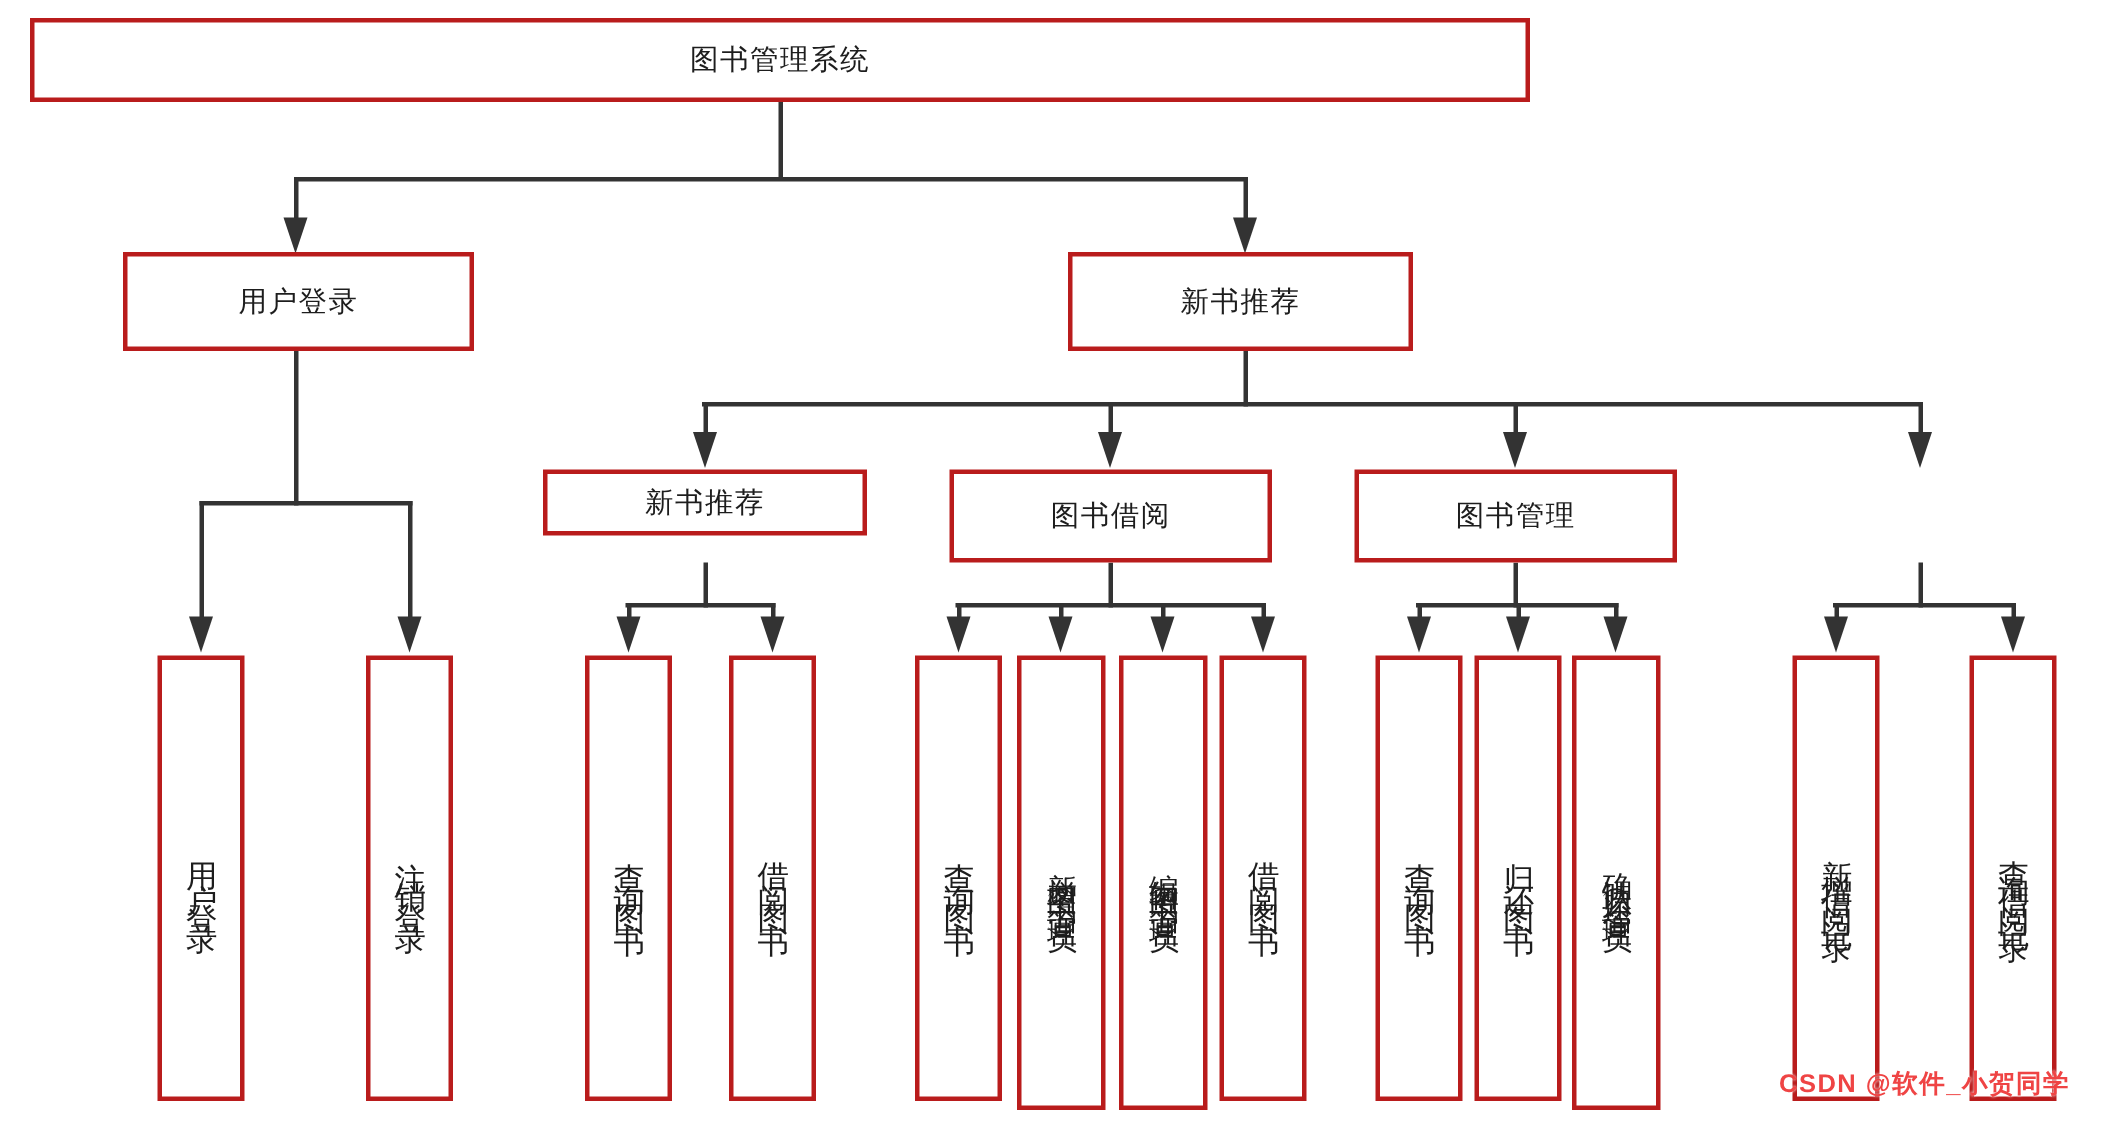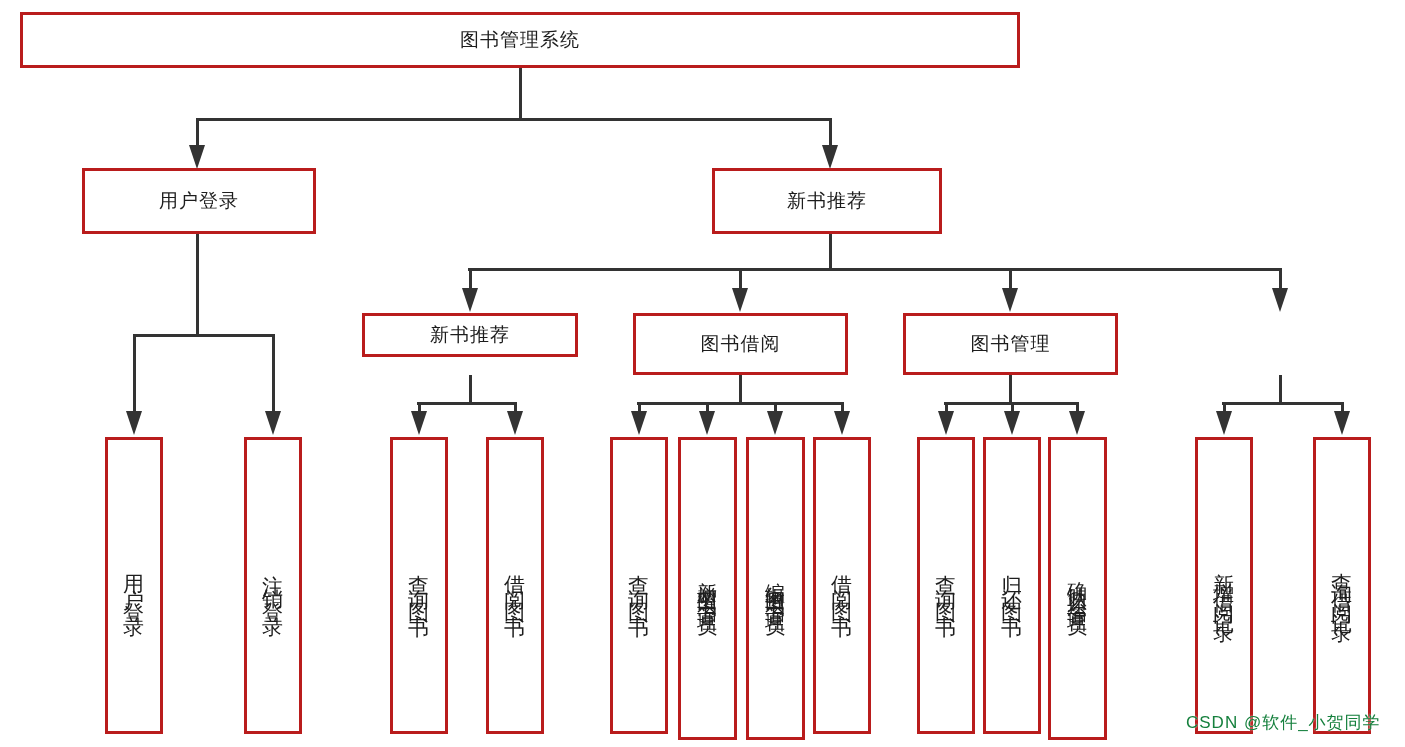--- a/index.html
+++ b/index.html
@@ -25,22 +25,23 @@
   .vline,.hline{position:absolute;background:#333333;z-index:1;}
   .vline{width:3px;}
   .hline{height:3px;}
   .arr{
     position:absolute;width:0;height:0;z-index:1;
     border-left:8px solid transparent;border-right:8px solid transparent;
     border-top:24px solid #333333;
   }
   .watermark{
     position:absolute;left:1186px;top:711px;z-index:9;
-    font-size:17px;color:#15803d;letter-spacing:1px;white-space:nowrap;
+    font-size:17px;color:#ef4444;letter-spacing:1px;white-space:nowrap;
     text-shadow:0 0 2px #ffffff;
+    font-weight:bold;
   }
 </style>
 </head>
 <body>
 
 <div class="stage">
 
   <div class="node hnode" style="left:20px;top:12px;width:1000px;height:56px;">
     <span class="lbl">图书管理系统</span>
   </div>

